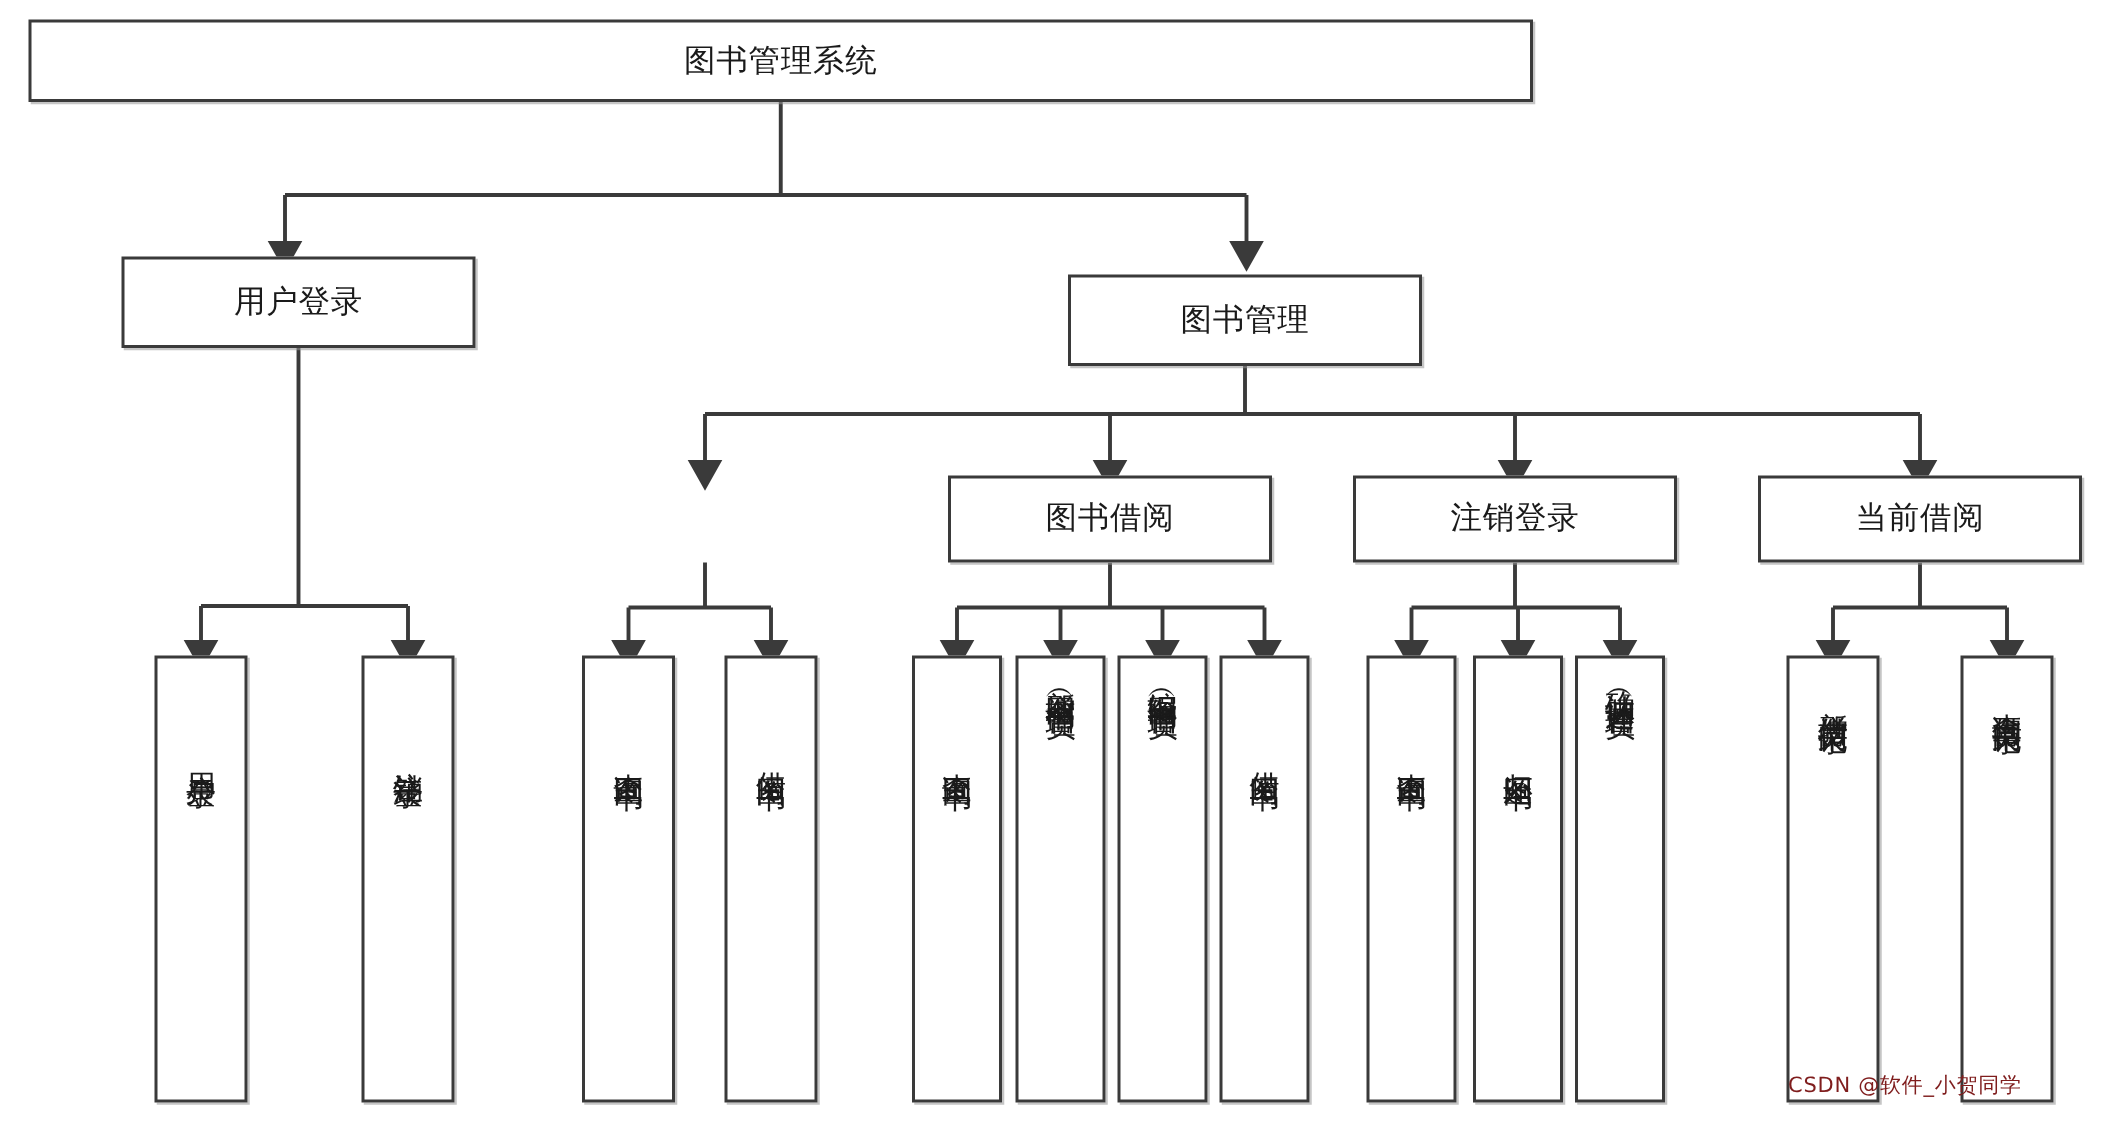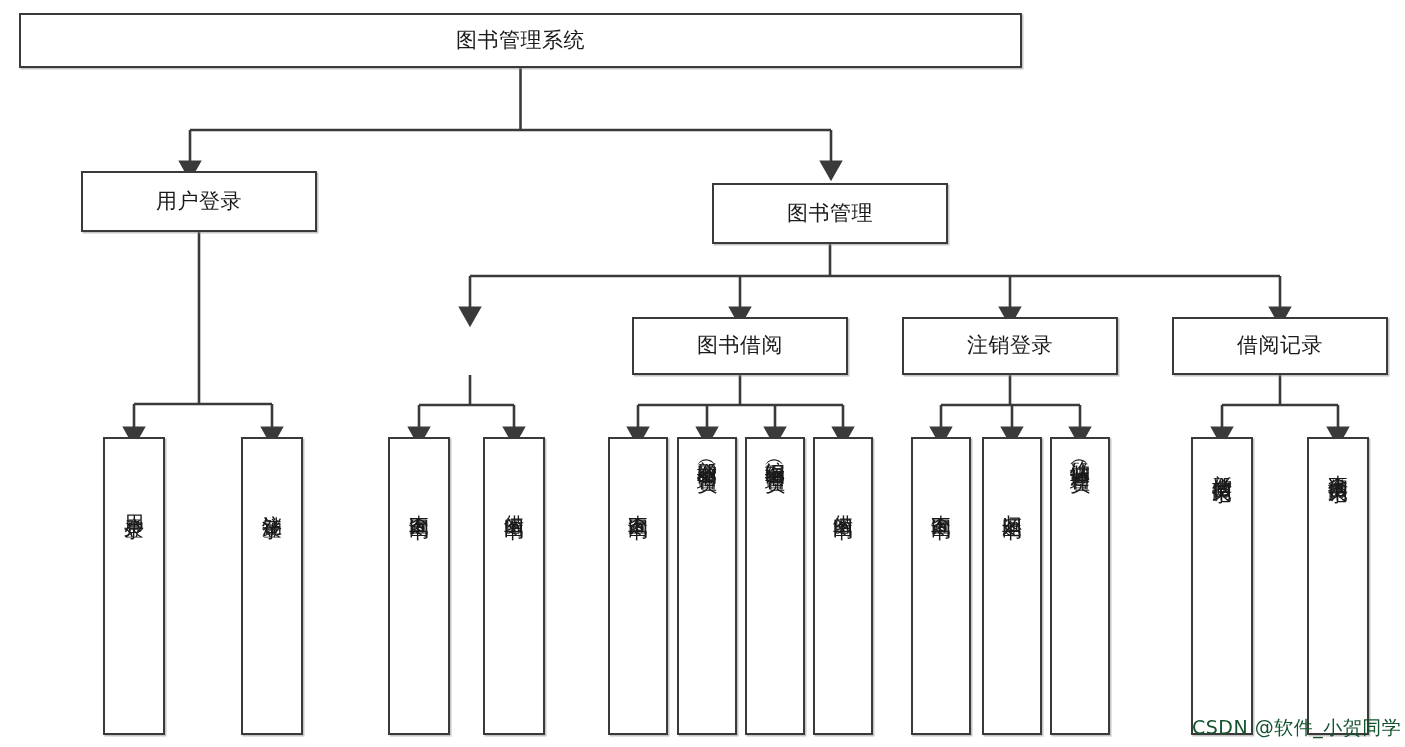--- a/index.html
+++ b/index.html
@@ -49,22 +49,22 @@
   .node.vertical .node-label {
     writing-mode: vertical-rl;
     text-orientation: upright;
     font-size: 20px;
     line-height: 1.45;
     letter-spacing: 2px;
     white-space: nowrap;
   }
   .watermark {
     position: absolute;
-    color: #14532d;
-    font-size: 19px;
+    color: #7f1d1d;
+    font-size: 14px;
     white-space: nowrap;
     letter-spacing: 0.5px;
     text-align: center;
   }
 </style>
 </head>
 <body>
 
 <div id="canvas">
 
@@ -129,21 +129,21 @@
     <span class="node-label">图书管理</span>
   </div>
 
   <div class="node" style="left:632px; top:317px; width:216px; height:58px;text-align:right;">
     <span class="node-label">图书借阅</span>
   </div>
   <div class="node" style="left:902px; top:317px; width:216px; height:58px;">
     <span class="node-label">注销登录</span>
   </div>
   <div class="node" style="left:1172px; top:317px; width:216px; height:58px;">
-    <span class="node-label">借阅记录</span>
+    <span class="node-label">当前借阅</span>
   </div>
 
   <div class="node vertical" style="left:103px; top:437px; width:62px; height:298px; padding-top:60px;">
     <span class="node-label">用户登录</span>
   </div>
   <div class="node vertical" style="left:241px; top:437px; width:62px; height:298px; padding-top:60px;">
     <span class="node-label">注销登录</span>
   </div>
 
   <div class="node vertical" style="left:388px; top:437px; width:62px; height:298px; padding-top:60px;">

